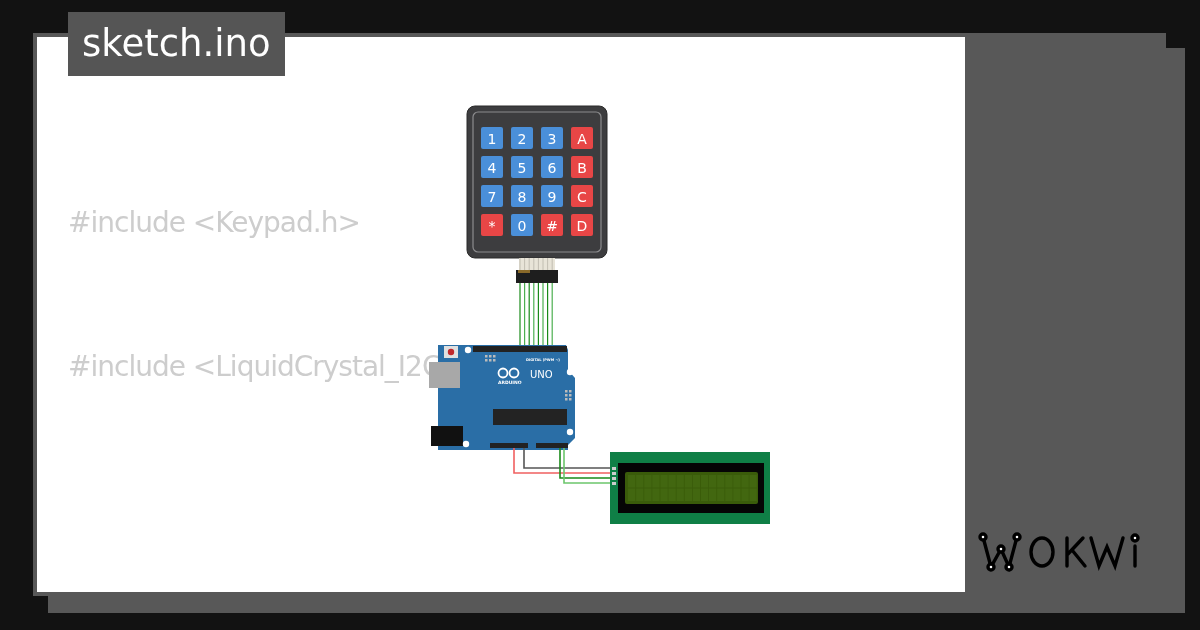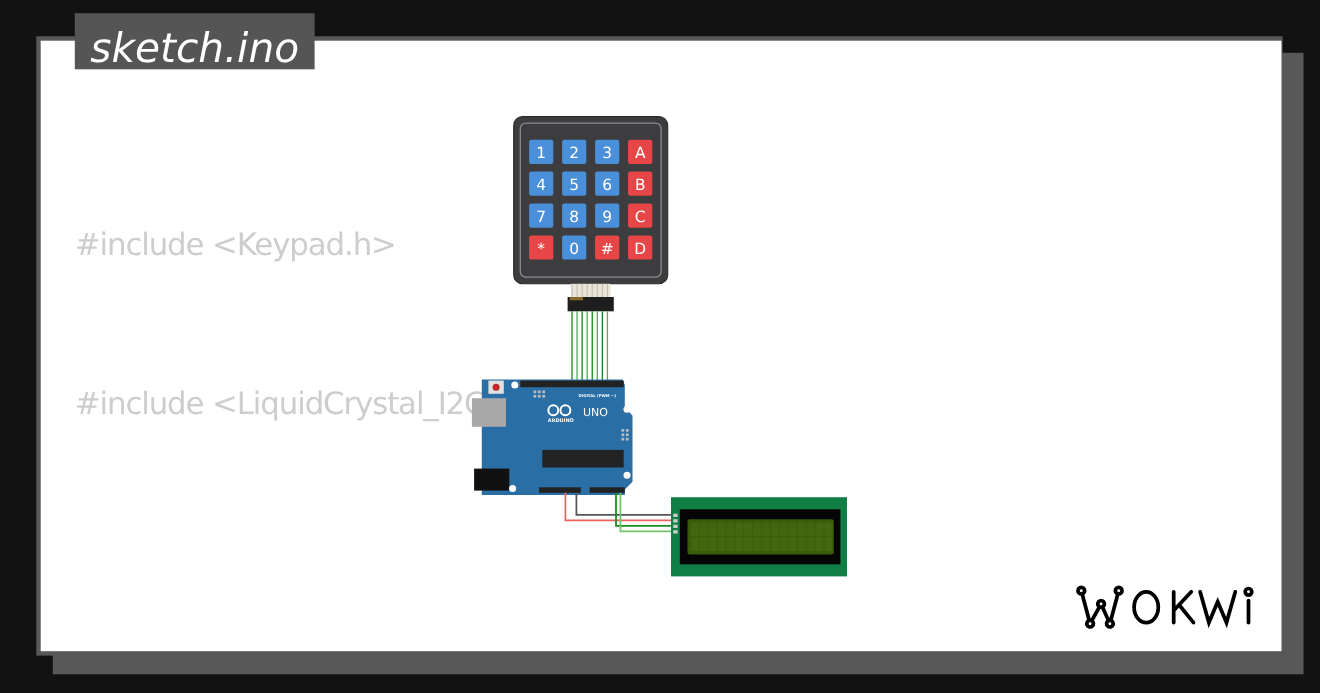--- a/index.html
+++ b/index.html
@@ -1,20 +1,20 @@
 <!DOCTYPE html>
 <html><head>
 <meta charset="utf-8">
 <style>
   html,body{margin:0;padding:0;}
   body{width:1200px;height:630px;background:#121212;position:relative;overflow:hidden;font-family:"DejaVu Sans",sans-serif;}
   .shadow{position:absolute;left:48px;top:48px;width:1137px;height:565px;background:#585858;}
   .card{position:absolute;left:33px;top:33px;width:1133px;height:563px;background:#585858;}
-  .card-inner{position:absolute;left:4px;top:4px;width:1128px;height:555px;background:#ffffff;overflow:hidden;}
-  .tab{position:absolute;left:68px;top:12px;height:51px;padding:0 14px;background:#555555;color:#ffffff;font-size:37px;line-height:63px;z-index:5;font-style:italic;}
+  .card-inner{position:absolute;left:4px;top:4px;width:928px;height:555px;background:#ffffff;overflow:hidden;}
+  .tab{position:absolute;left:68px;top:12px;height:64px;padding:0 14px;background:#555555;color:#ffffff;font-size:37px;line-height:63px;z-index:5;}
   .code{position:absolute;left:31px;top:66px;color:#cdcdcd;font-family:"DejaVu Sans",sans-serif;font-size:28px;letter-spacing:-1px;white-space:pre;line-height:48px;}
   .code div{height:48px;}
   .circuit{position:absolute;left:0;top:0;width:1200px;height:630px;z-index:3;}
   .logo{position:absolute;left:978px;top:528px;z-index:4;font-family:"DejaVu Sans",sans-serif;font-size:40px;color:#000;letter-spacing:2px;}
 </style>
 </head>
 <body>
 
 <div class="shadow"></div>
 <div class="card">

